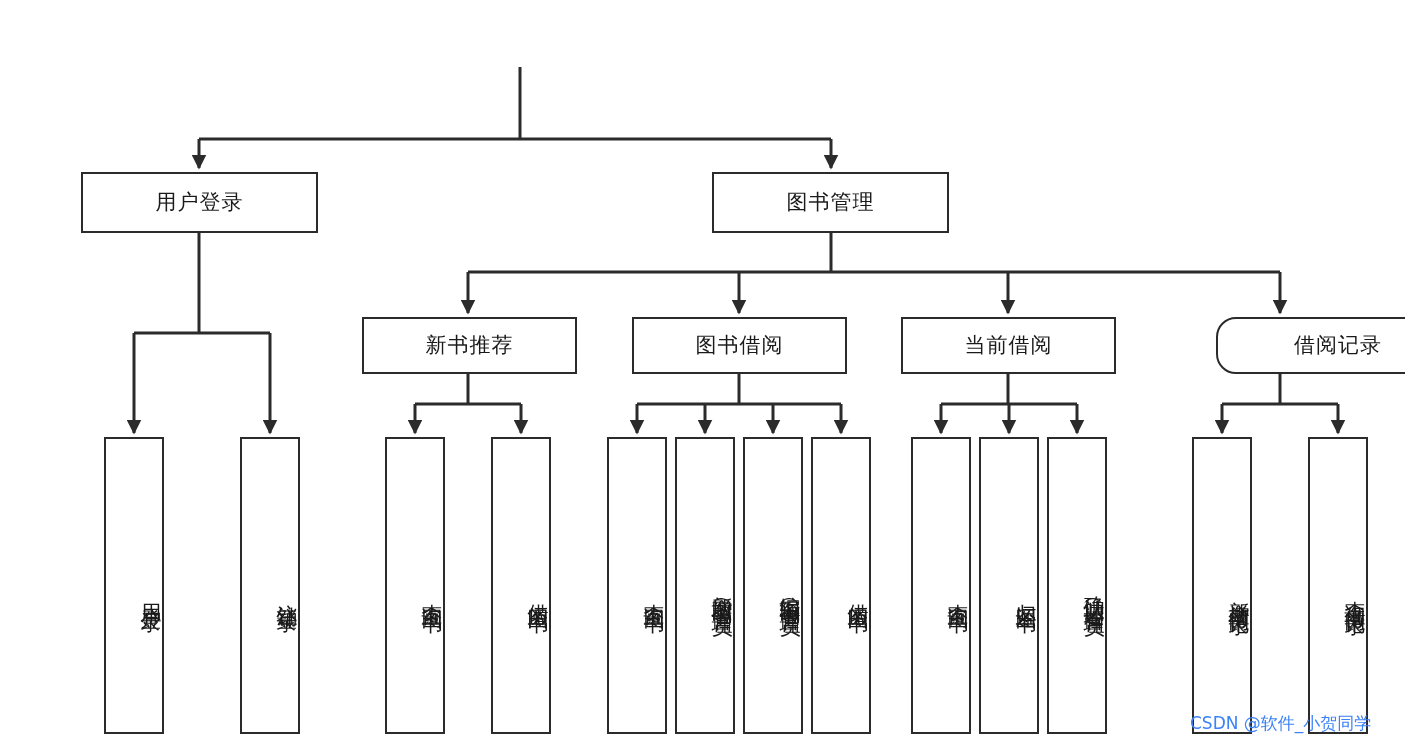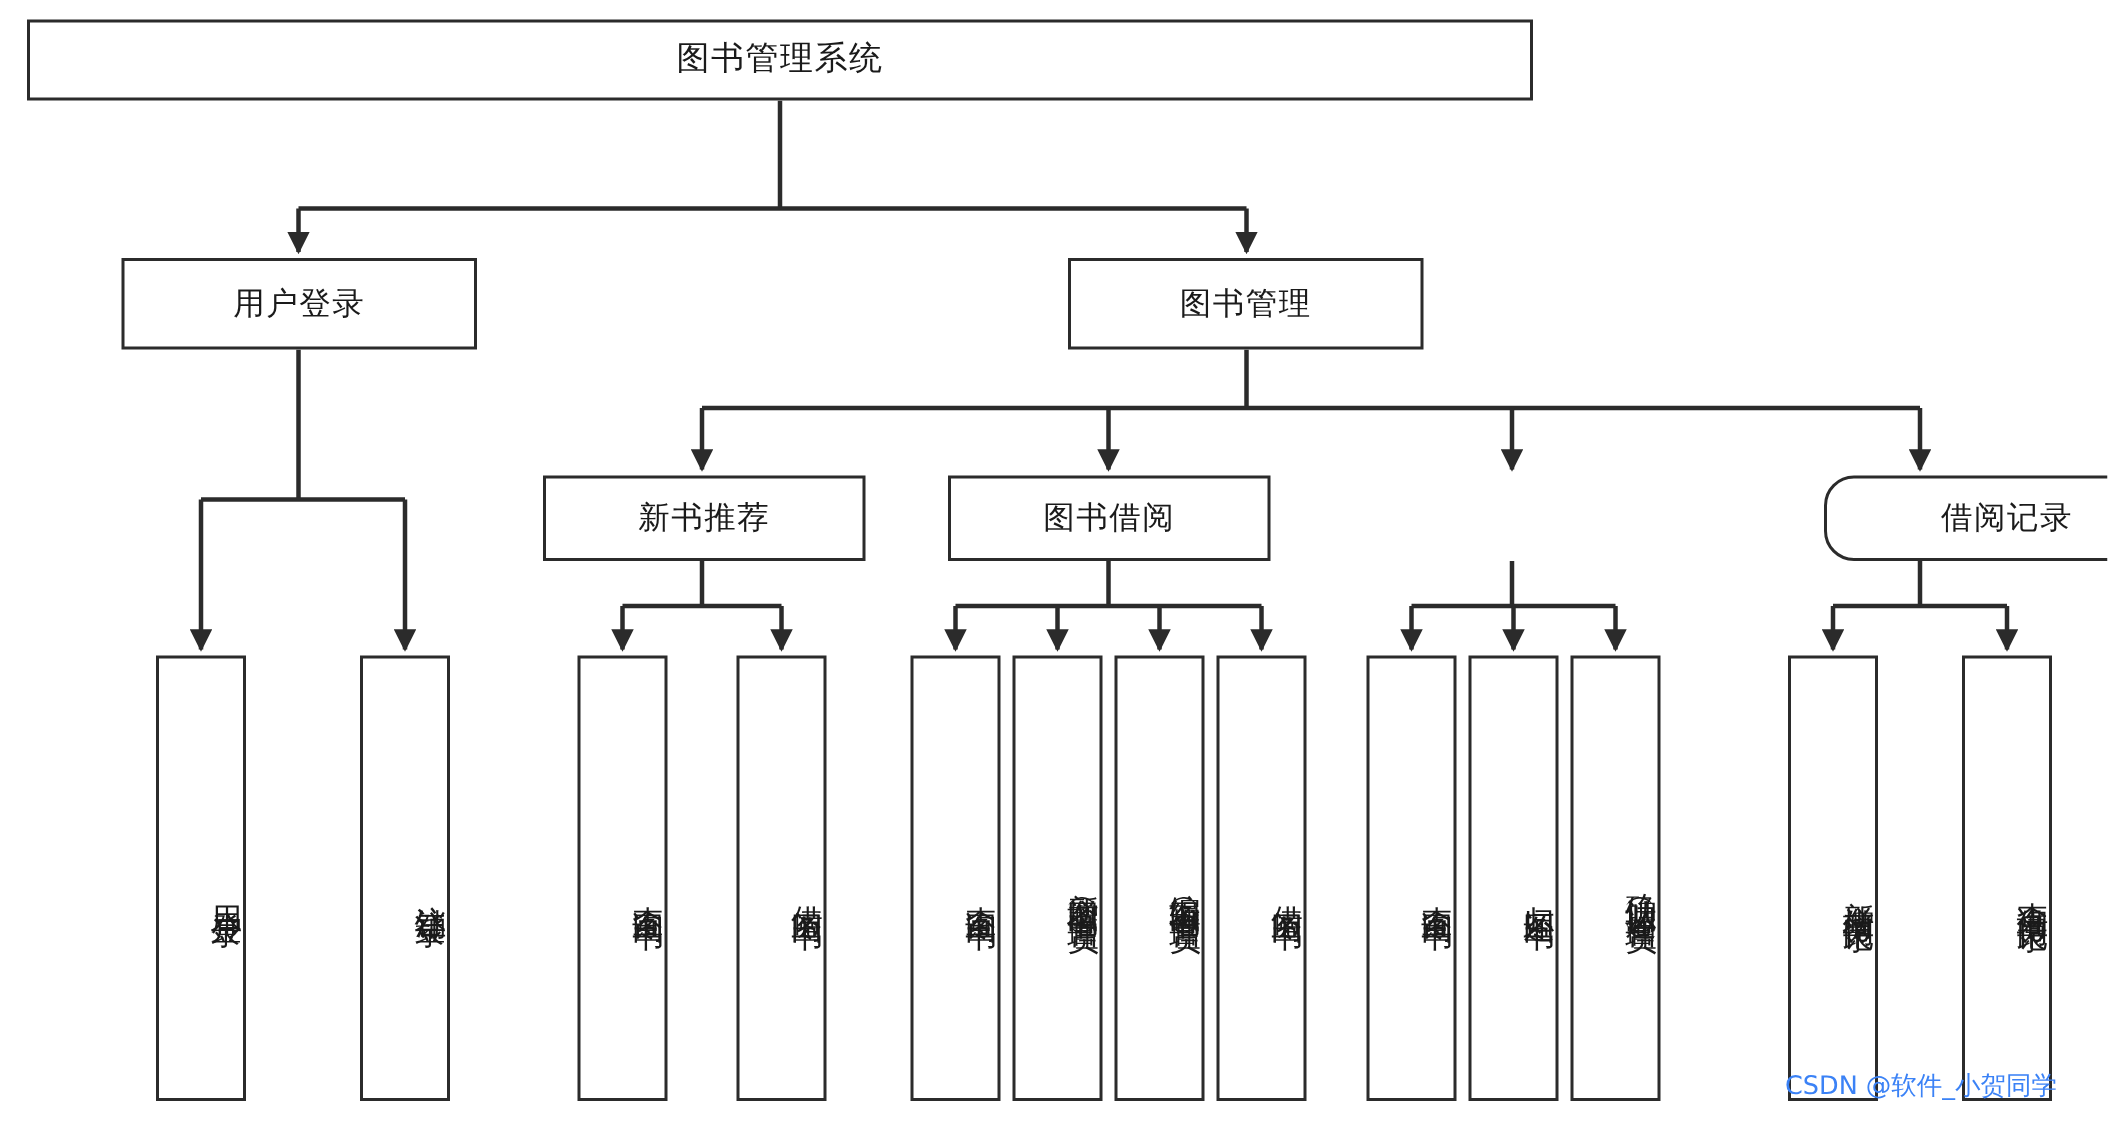--- a/index.html
+++ b/index.html
@@ -121,37 +121,37 @@
       <path d="M 1009 404 L 1009 433" marker-end="url(#arrow)"></path>
       <path d="M 1077 404 L 1077 433" marker-end="url(#arrow)"></path>
 
       <path d="M 1280 374 L 1280 404"></path>
       <path d="M 1222 404 L 1338 404"></path>
       <path d="M 1222 404 L 1222 433" marker-end="url(#arrow)"></path>
       <path d="M 1338 404 L 1338 433" marker-end="url(#arrow)"></path>
     </g>
   </svg>
 
-  <div class="node node-h node-root" style="left:18px; top:13px; width:1004px; height:54px;">
-    <span>图书管理系统</span>
-  </div>
 
   <div class="node node-h" style="left:81px; top:172px; width:237px; height:61px;">
     <span>用户登录</span>
   </div>
   <div class="node node-h" style="left:712px; top:172px; width:237px; height:61px;">
     <span>图书管理</span>
   </div>
 
   <div class="node node-h" style="left:632px; top:317px; width:215px; height:57px;">
     <span>图书借阅</span>
   </div>
   <div class="node node-h" style="left:362px; top:317px; width:215px; height:57px;">
     <span>新书推荐</span>
   </div>
+  <div class="node node-h" style="left:901px; top:317px; width:215px; height:57px;">
+    <span>当前借阅</span>
+  </div>
   <div class="node node-h" style="left:1216px; top:317px; width:244px; height:57px;border-radius:20px;">
     <span>借阅记录</span>
   </div>
 
   <div class="node node-v" style="left:104px; top:437px; width:60px; height:297px;">
     <span class="vtext">用户登录</span>
   </div>
   <div class="node node-v" style="left:240px; top:437px; width:60px; height:297px;">
     <span class="vtext">注销登录</span>
   </div>

